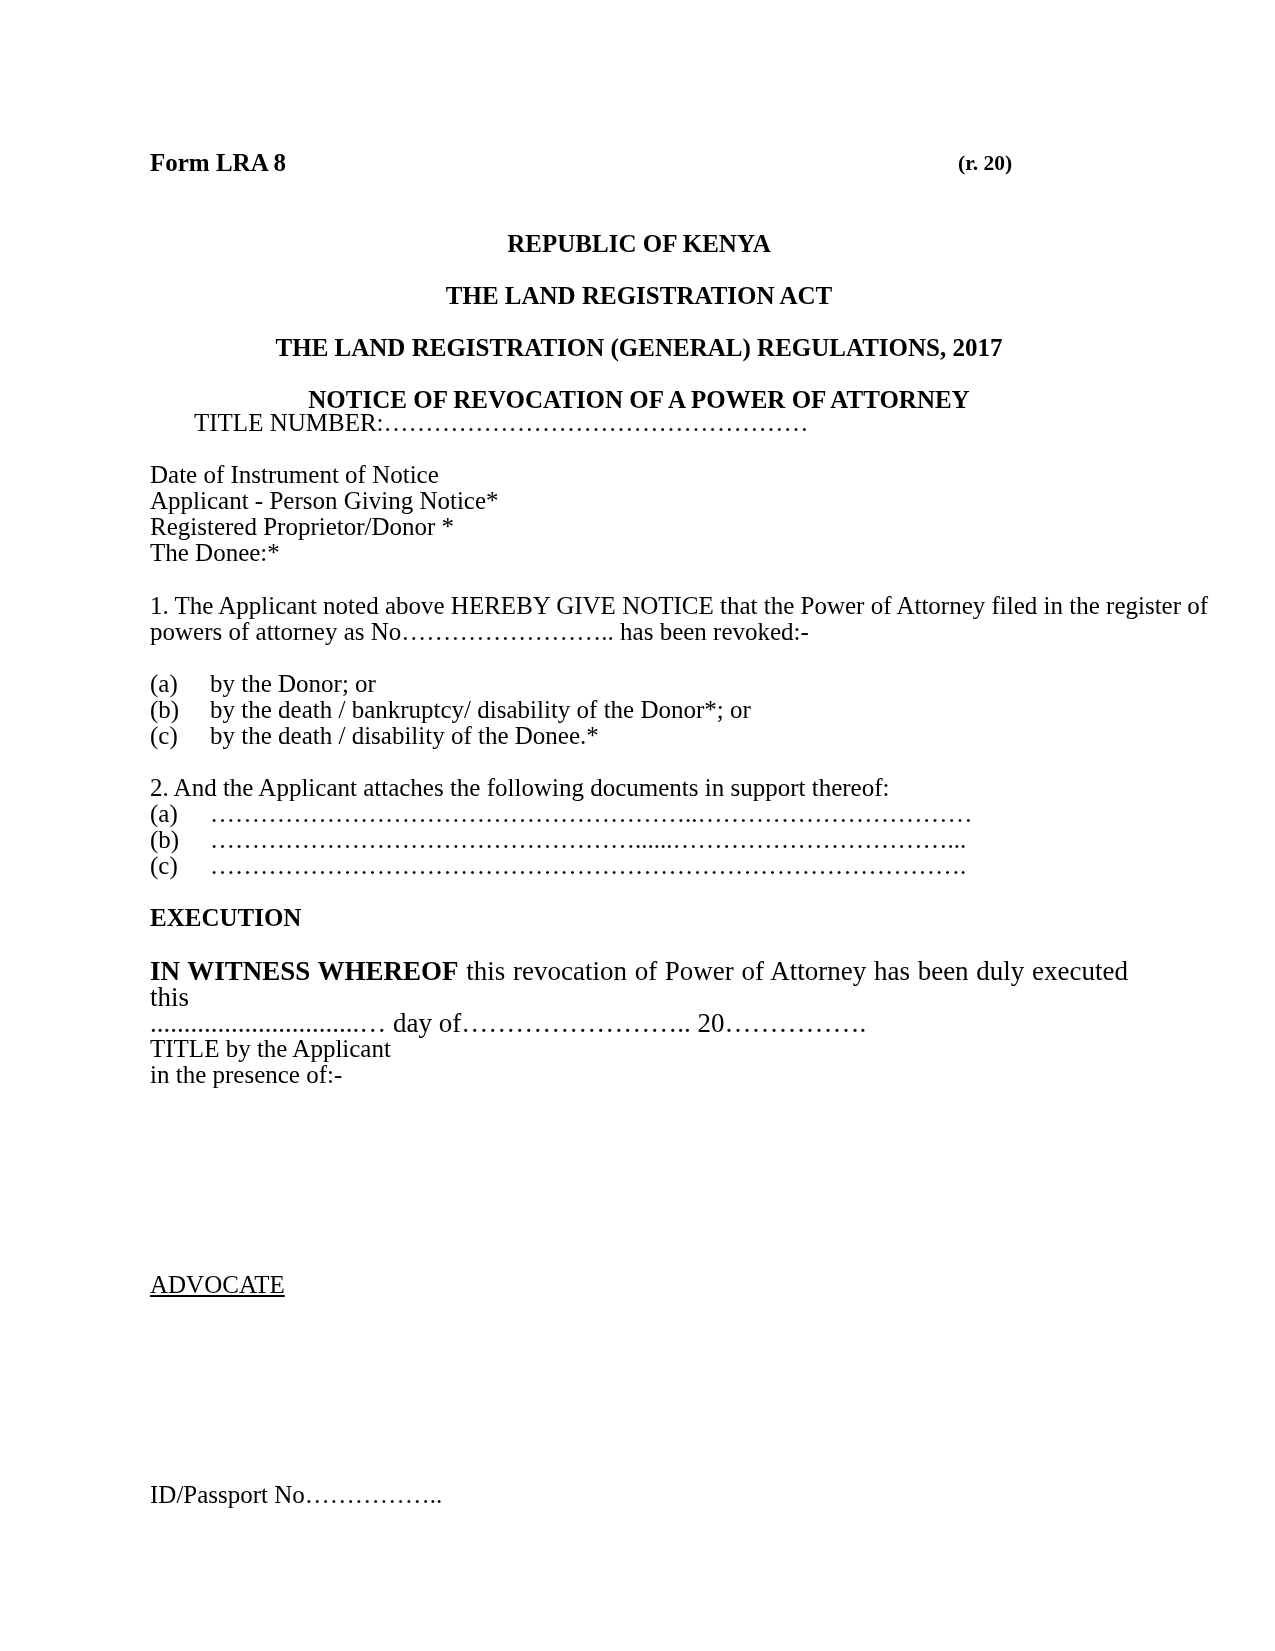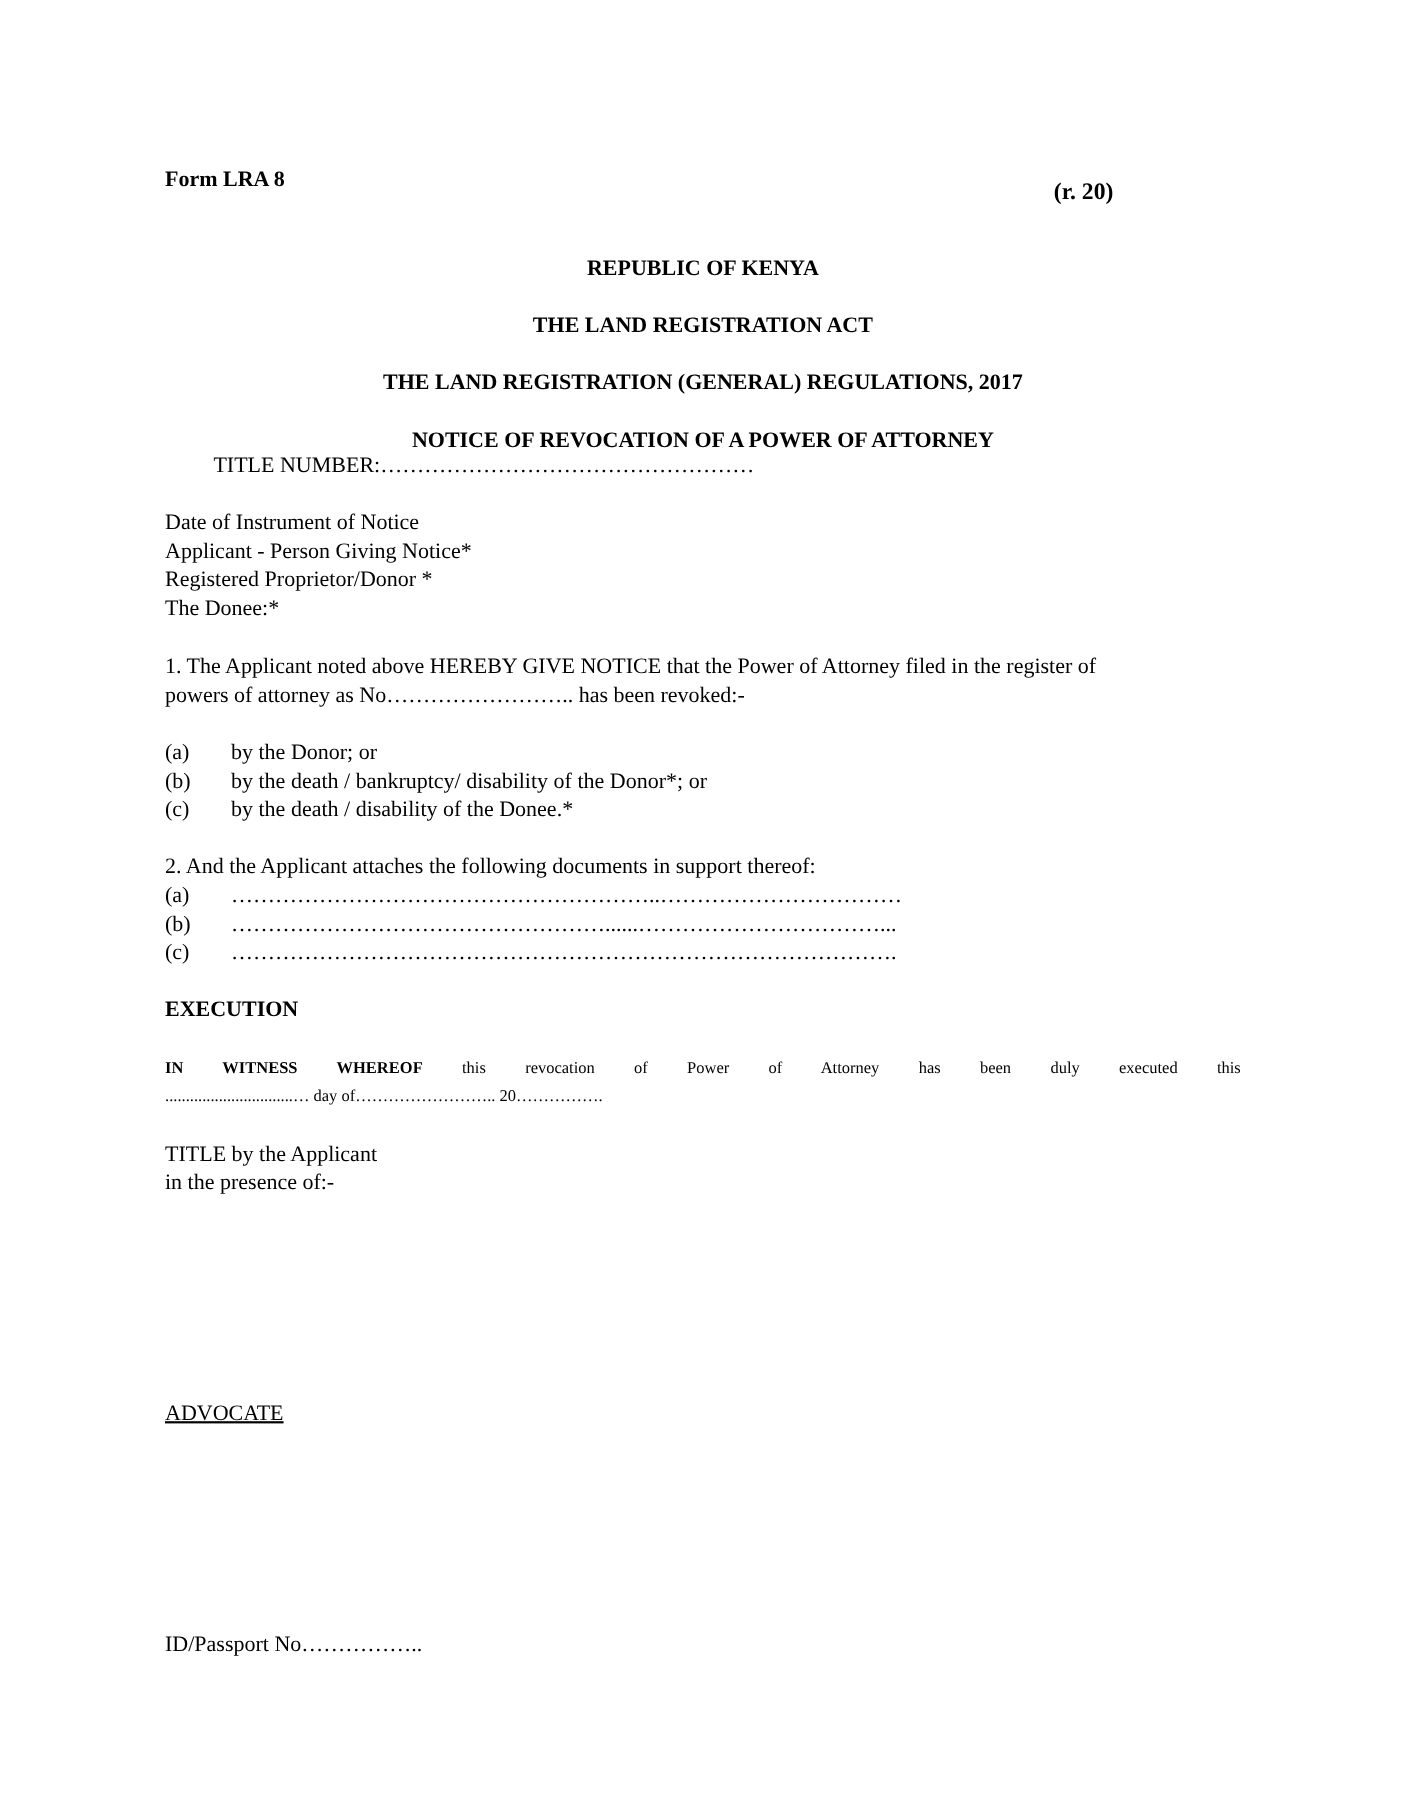--- a/index.html
+++ b/index.html
@@ -2,39 +2,39 @@
 <html><head>
   <meta charset="utf-8">
   <style>
     html, body { margin: 0; padding: 0; background: #ffffff; }
     body {
       width: 1275px; height: 1651px; position: relative; overflow: hidden;
       font-family: "Liberation Serif", "DejaVu Serif", serif;
       color: #000000;
     }
     .line {
-      position: absolute; left: 150px; font-size: 20px; line-height: 26px; white-space: nowrap;
+      position: absolute; left: 150px; font-size: 25px; line-height: 26px; white-space: nowrap;
     }
     .bold { font-weight: bold; }
     .center { left: 150px; width: 978px; text-align: center; margin-top: 29px; }
     .right-tag { position: absolute; left: 958px; font-size: 21.5px; line-height: 26px; font-weight: bold; }
     .list-label { display: inline-block; width: 60px; }
     .justified {
-      position: absolute; left: 150px; width: 978px; font-size: 15px; line-height: 26px;
+      position: absolute; left: 150px; width: 978px; font-size: 27px; line-height: 26px;
       text-align: justify; text-align-last: left;
     }
     .justified .first { display: block; text-align: justify; text-align-last: justify; }
   </style>
 </head>
 <body>
 
 <div>
 
   <div class="line bold" style="top:150px;">Form LRA 8</div>
-  <div class="right-tag" style="top:161px;">(r. 20)</div>
+  <div class="right-tag" style="top:150px;">(r. 20)</div>
 
   <div class="line bold center" style="top:202px;">REPUBLIC OF KENYA</div>
   <div class="line bold center" style="top:254px;">THE LAND REGISTRATION ACT</div>
   <div class="line bold center" style="top:306px;">THE LAND REGISTRATION (GENERAL) REGULATIONS, 2017</div>
   <div class="line bold center" style="top:358px;">NOTICE OF REVOCATION OF A POWER OF ATTORNEY</div>
 
   <div class="line" style="top:410px;margin-left:44px;">
     <span>TITLE NUMBER:</span><span>……………………………………………</span>
   </div>
 

